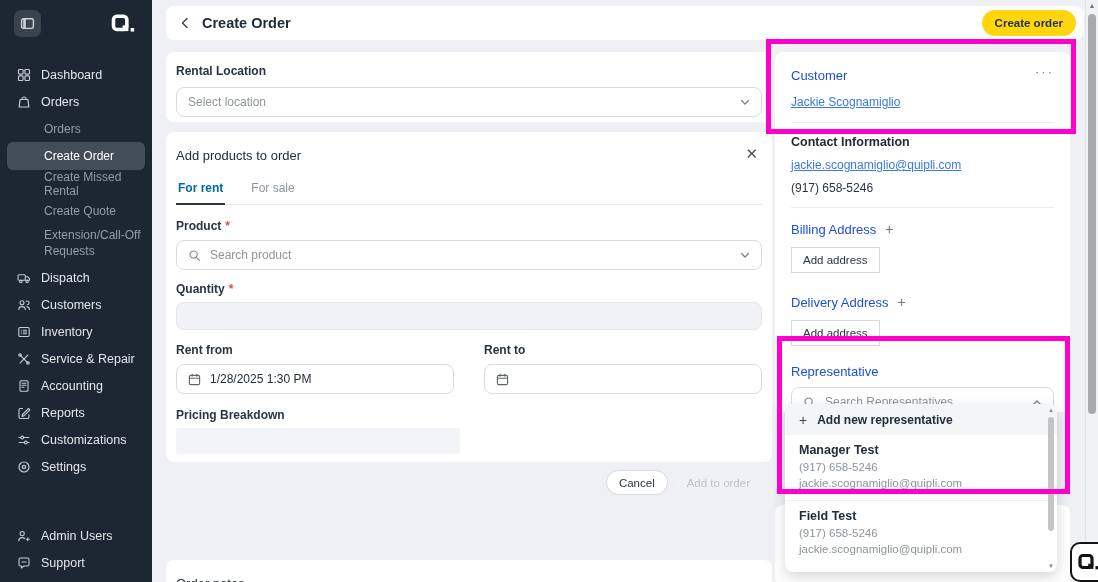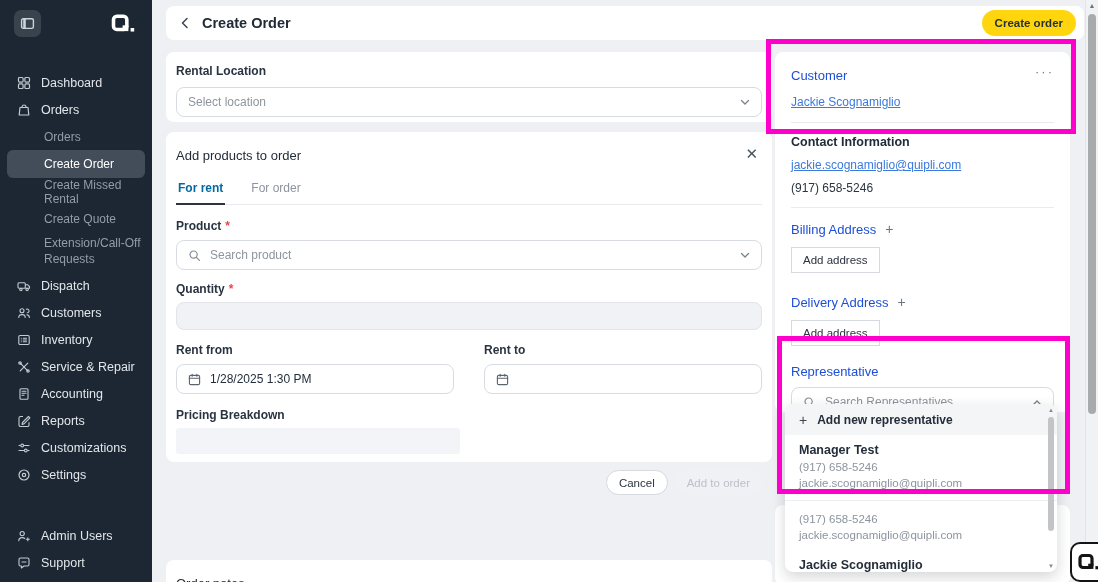--- a/index.html
+++ b/index.html
@@ -16,21 +16,21 @@
   *{box-sizing:border-box;margin:0;padding:0}
   html,body{width:1098px;height:582px;overflow:hidden}
   body{font-family:"Liberation Sans",sans-serif;background:#eef0f4;color:var(--text-dark)}
   .screen{position:relative;width:1098px;height:582px;overflow:hidden}
   svg{display:block}
 
   
   .sidebar{position:absolute;left:0;top:0;width:152px;height:582px;background:var(--sidebar-bg);z-index:3}
   .side-top{display:flex;align-items:center;justify-content:space-between;padding:10px 16px 0 14px}
   .collapse-btn{width:27px;height:27px;border-radius:7px;background:#39434e;display:flex;align-items:center;justify-content:center;color:#cdd4da;cursor:pointer}
-  .nav{margin-top:32px}
+  .nav{margin-top:24px}
   .nav-item{display:flex;align-items:center;gap:10px;height:27px;padding-left:17px;color:#e2e6ea;font-size:12.5px;cursor:pointer}
   .nav-item .ic{color:#c3cad1;flex:0 0 auto}
   .nav-sub{display:flex;align-items:center;height:27px;padding-left:44px;color:#949da7;font-size:12px;cursor:pointer}
   .nav-sub.active{height:28px;margin:0 7px;padding-left:37px;background:var(--active-item-bg);border-radius:6px;color:#fff}
   .nav-sub.two-line{height:40px;line-height:1.3;padding-right:10px;align-items:center}
   .side-footer{position:absolute;left:0;right:0;bottom:6px}
 
   
   .header-bar{position:absolute;left:166px;top:6px;width:918px;height:34px;background:#fff;border-radius:8px;display:flex;align-items:center;padding:0 8px 0 15px;z-index:2}
   .back{color:#3c4550;margin-right:13px;cursor:pointer;display:flex;align-items:center}
@@ -297,21 +297,21 @@
         </span>
     </div>
   </div>
 
   <div class="card card2">
     <div style="padding-top:16px" class="card-title">Add products to order</div>
     <span class="close-x">✕</span>
 
     <div class="tabs">
       <span class="tab active">For rent</span>
-      <span class="tab">For order</span>
+      <span class="tab">For sale</span>
     </div>
 
     <div style="margin-top:14px" class="lbl">
       <span>Product</span><span class="req">*</span>
     </div>
     <div class="select" style="width:586px;margin-top:7px">
       <span>
           <svg width="13" height="13" viewBox="0 0 13 13" fill="none" stroke="#858c95" stroke-width="1.2" stroke-linecap="round">
             <circle cx="5.6" cy="5.6" r="3.6"></circle>
             <path d="M8.4 8.4l3 3"></path>
@@ -413,20 +413,21 @@
       <span class="plus">+</span>
       <span>Add new representative</span>
     </div>
     <div class="dd-entry">
       <div class="dd-name">Manager Test</div>
       <div class="dd-sub">(917) 658-5246</div>
       <div class="dd-sub" style="margin-top:1px">jackie.scognamiglio@quipli.com</div>
     </div>
     <div class="dd-div"></div>
     <div class="dd-entry">
+      <div class="dd-name">Field Test</div>
       <div class="dd-sub">(917) 658-5246</div>
       <div class="dd-sub" style="margin-top:1px">jackie.scognamiglio@quipli.com</div>
     </div>
     <div class="dd-entry" style="padding-top:6px">
       <div class="dd-name">Jackie Scognamiglio</div>
     </div>
     <span class="dd-arrow up">▲</span>
     <div class="dd-scroll"></div>
     <span class="dd-arrow down">▼</span>
   </div>

